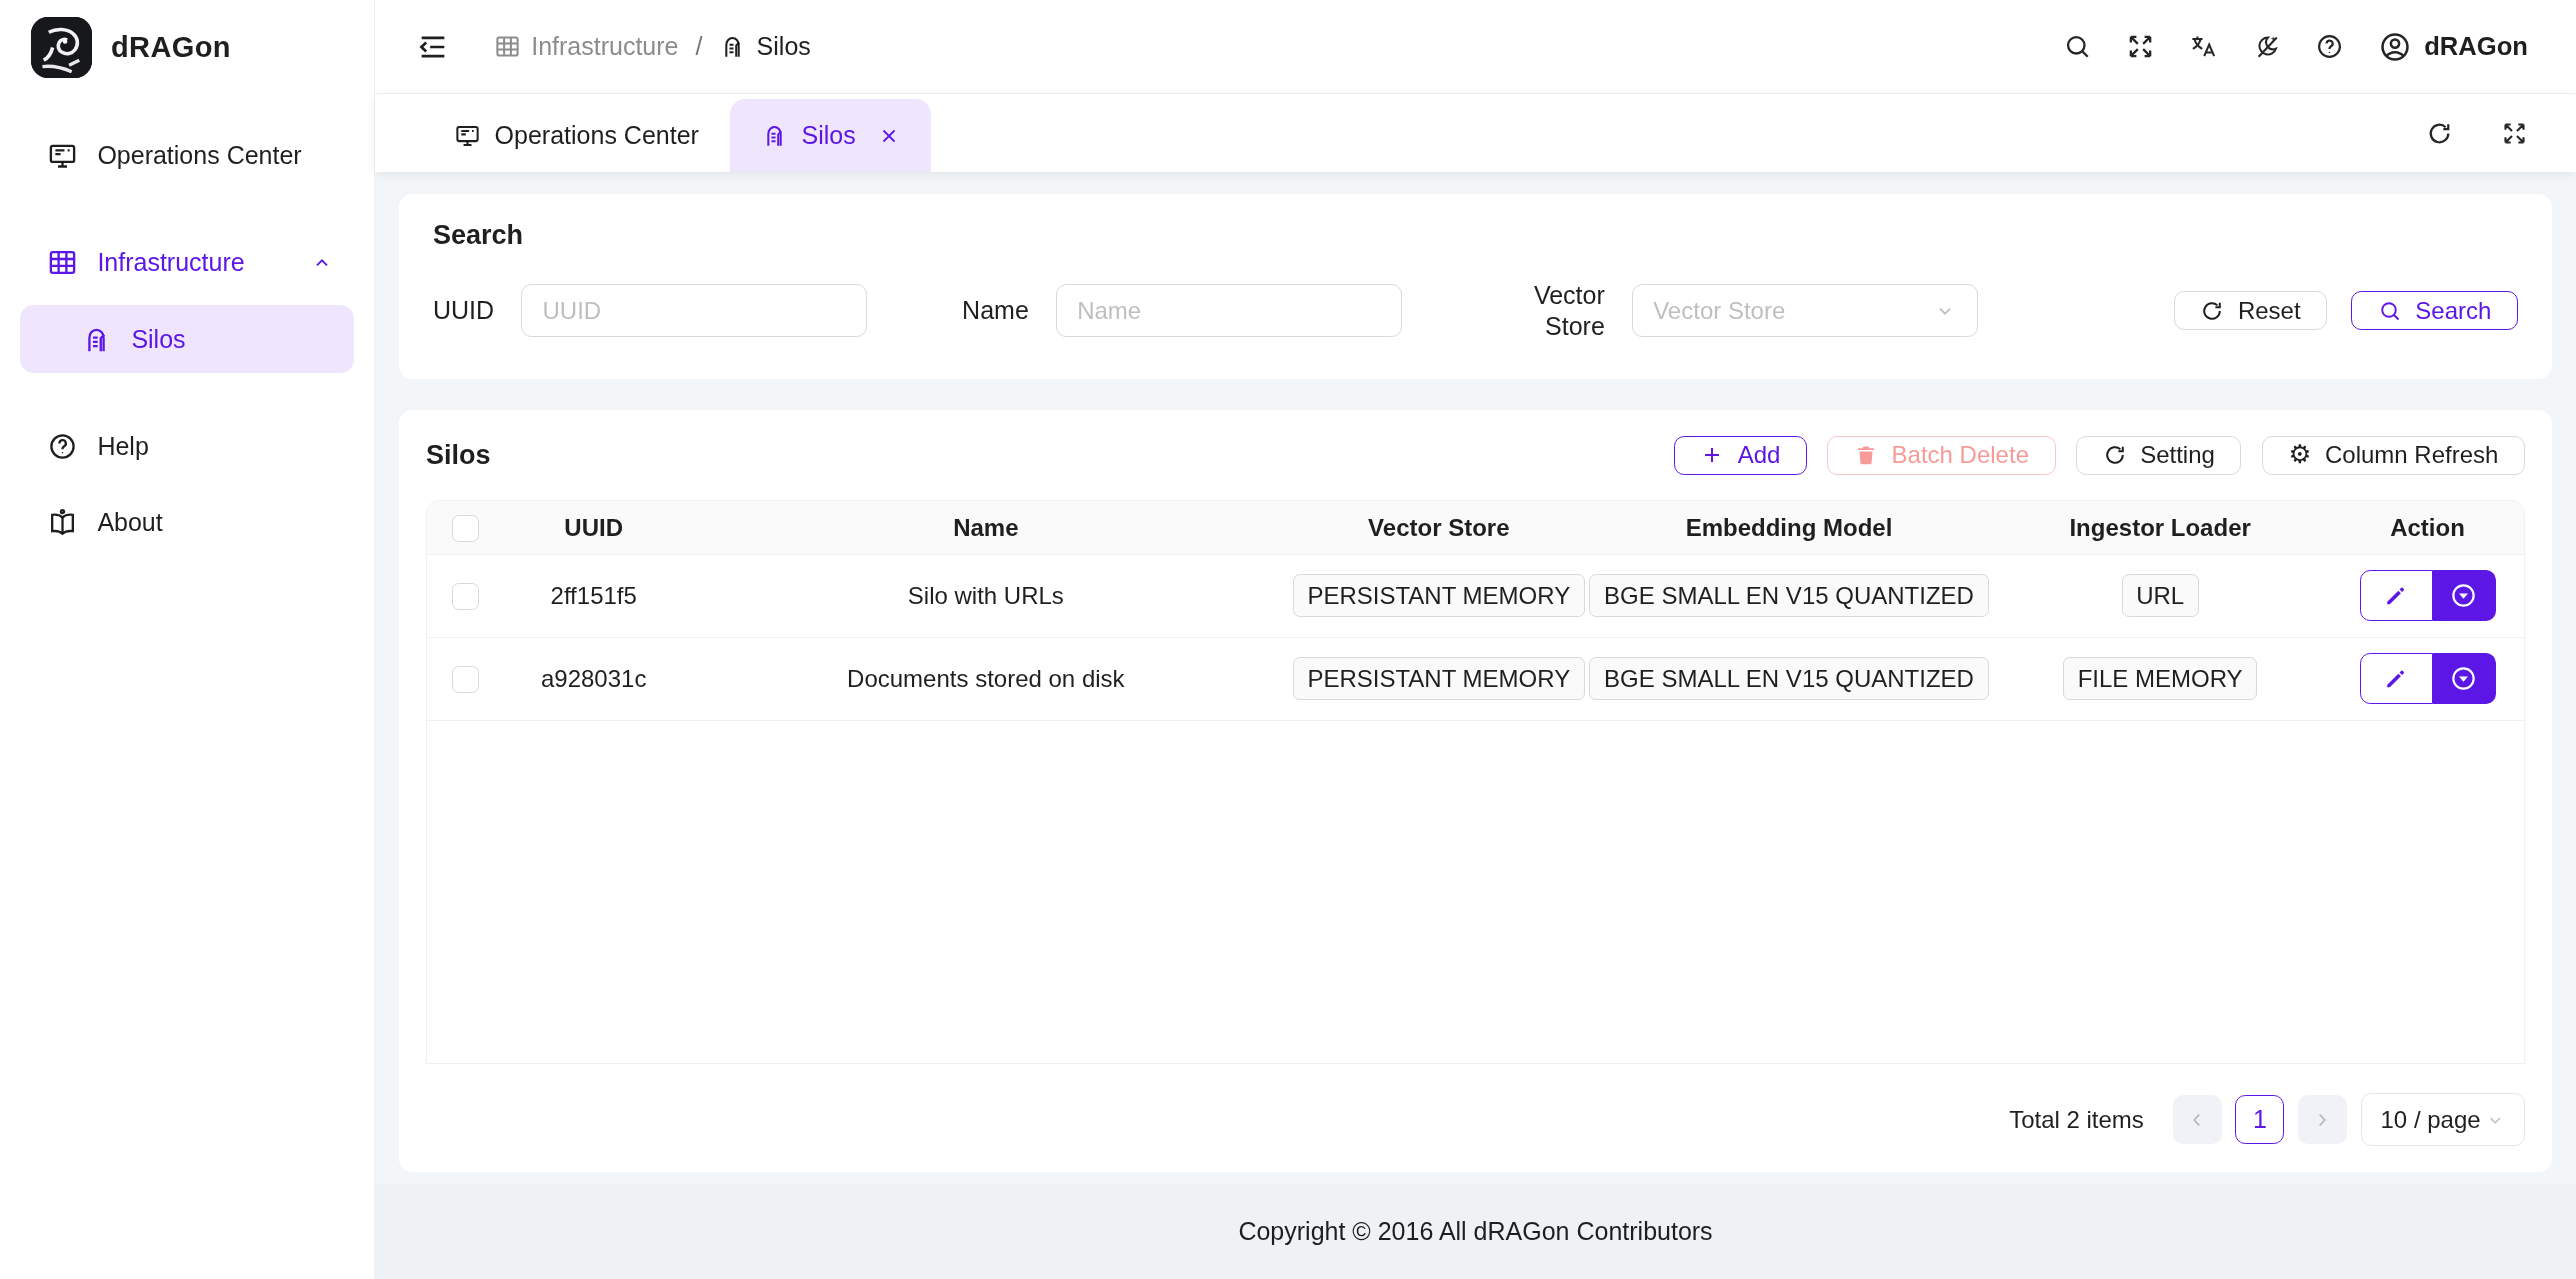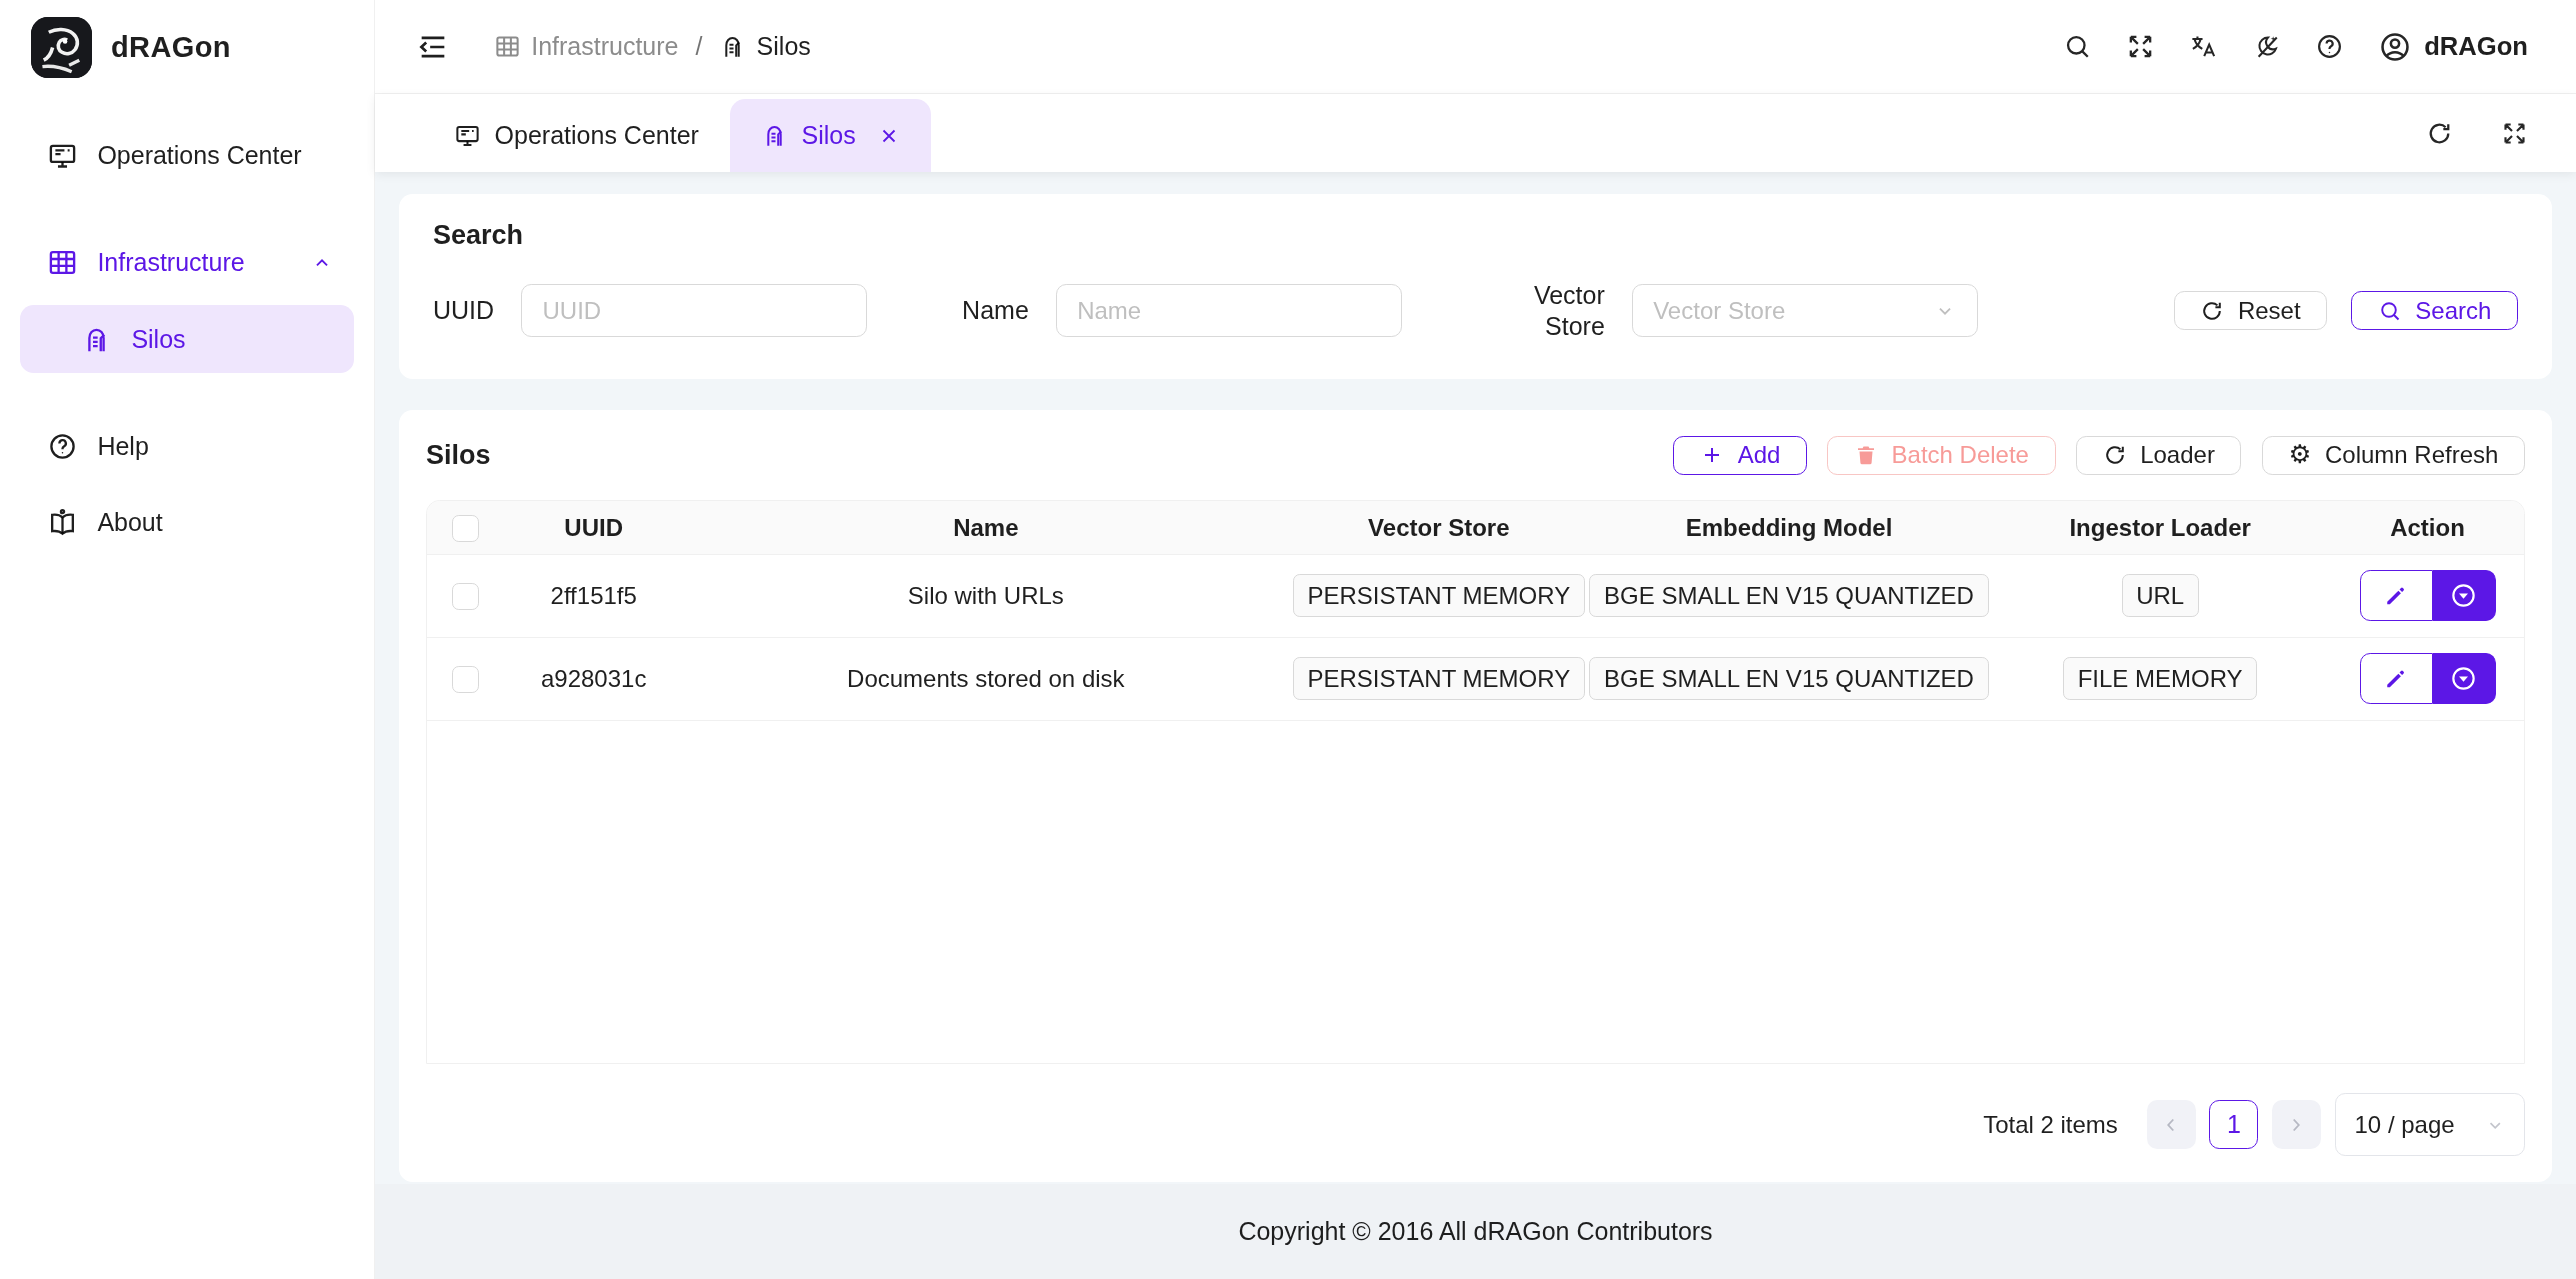--- a/index.html
+++ b/index.html
@@ -105,22 +105,22 @@
     border-left:none; border-radius:0 10.2px 10.2px 0; color:#fff; display:flex; align-items:center; justify-content:center; cursor:pointer; }
   .act-edit svg { width:25.6px; height:25.6px; } .act-more svg { width:29px; height:29px; }
 
   
   .pager { margin-top:29px; display:flex; align-items:center; justify-content:flex-end; gap:13.6px; }
   .pager-total { margin-right:15.3px; }
   .pg-btn { width:49px; height:49px; border-radius:10.2px; display:flex; align-items:center; justify-content:center; }
   .pg-nav { background:#f1f2f7; color:#b6b8c3; cursor:default; }
   .pg-nav svg { width:22px; height:22px; }
   .pg-page { border:1.7px solid var(--primary); color:var(--primary); background:#fff; font-size:25px; cursor:pointer; }
-  .pg-size { height:63px; border:1.7px solid #e3e5ea; border-radius:10.2px; background:#fff;
-    display:flex; align-items:center; gap:30px; padding:0 19px; cursor:pointer; }
+  .pg-size { height:53px; border:1.7px solid #e3e5ea; border-radius:10.2px; background:#fff;
+    display:flex; align-items:center; gap:4px; padding:0 19px; cursor:pointer; }
   .pg-size .sel-arrow { width:20.4px; height:20.4px; color:#c3c5cc; }
 
   
   .footer { height:95px; background:#eff2f5; display:flex; align-items:center; justify-content:center;
     font-size:25px; color:rgba(0,0,0,.88); flex:none; }
 </style>
 </head>
 <body>
 
 <svg width="0" height="0" style="position:absolute">
@@ -389,21 +389,21 @@
             <button class="btn danger-o">
               <svg class="ic b-ic" viewBox="0 0 24 24">
                   <use href="#s-trash"></use>
                 </svg>
               <span>Batch Delete</span>
             </button>
             <button class="btn">
               <svg class="ic b-ic" viewBox="0 0 24 24">
                   <use href="#s-reload"></use>
                 </svg>
-              <span>Loader</span>
+              <span>Setting</span>
             </button>
             <button class="btn">
               <span class="gear-glyph">⚙</span>
               <span>Column Refresh</span>
             </button>
           </div>
         </div>
 
         <div class="tbl-wrap">
           <table class="grid">

